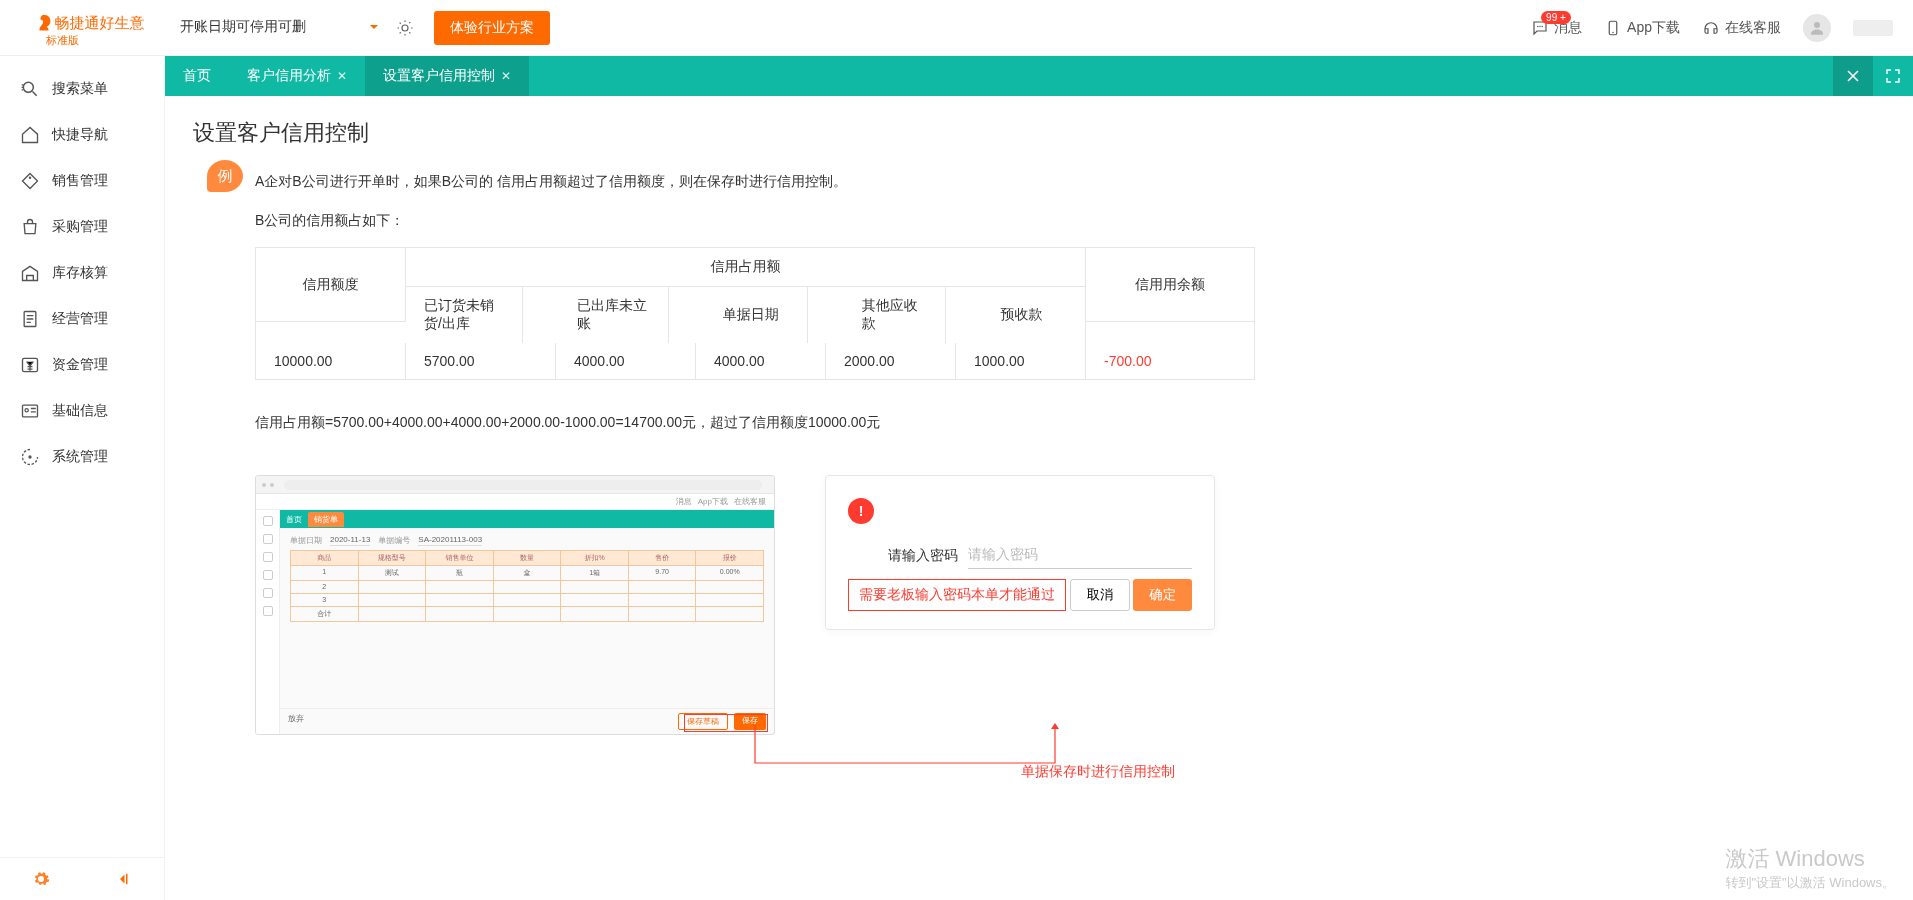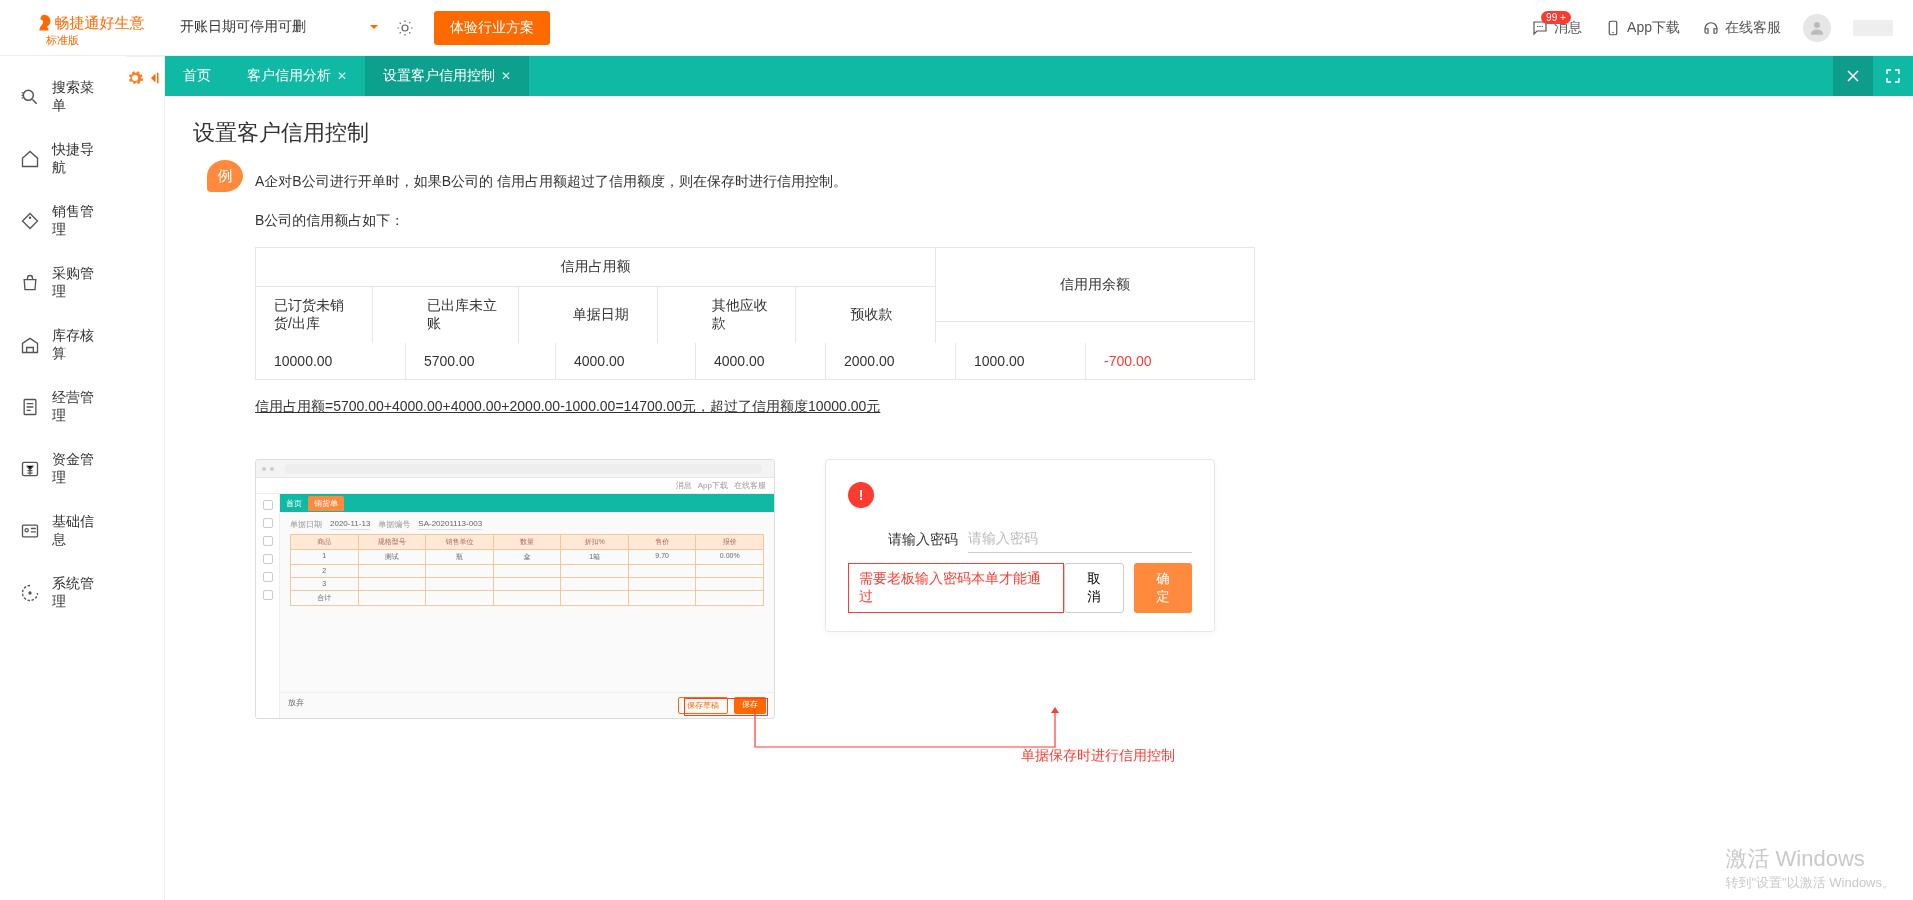--- a/index.html
+++ b/index.html
@@ -24,21 +24,21 @@
 .topbar-spacer { flex: 1; }
 .top-actions { display: flex; align-items: center; gap: 22px; }
 .top-action { display: flex; align-items: center; gap: 5px; color: #555; cursor: pointer; position: relative; }
 .top-icon { width: 18px; height: 18px; }
 .badge { position: absolute; top: -8px; left: 10px; background: #ff3b30; color: #fff; font-size: 10px; padding: 1px 5px; border-radius: 8px; }
 .avatar { width: 28px; height: 28px; border-radius: 50%; background: #e6e6e6; display:flex; align-items:center; justify-content:center; color:#bbb; }
 .user-name-box { width: 40px; height: 16px; background: #eee; border-radius: 2px; }
 
 
 .body-row { display: flex; height: calc(100vh - 56px); }
-.sidebar { width: 165px; background: #fff; border-right: 1px solid #f1f1f1; display: flex; flex-direction: row; }
+.sidebar { width: 165px; background: #fff; border-right: 1px solid #f1f1f1; display: flex; flex-direction: column; }
 .side-items { flex: 1; padding-top: 10px; }
 .side-item { display: flex; align-items: center; gap: 12px; padding: 13px 20px; color: #333; cursor: pointer; }
 .side-icon { width: 20px; height: 20px; color: #555; flex-shrink: 0; }
 .sidebar-footer { display: flex; justify-content: space-around; padding: 12px 0; border-top: 1px solid #f1f1f1; }
 .sidebar-footer .f-icon { color: #ff6a00; cursor: pointer; }
 
 
 .main { flex: 1; display: flex; flex-direction: column; background: #fff; position: relative; }
 .tabrow { background: #10b9a3; display: flex; align-items: stretch; height: 40px; color: #fff; position: relative; }
 .tab { padding: 0 18px; display: flex; align-items: center; gap: 6px; cursor: pointer; font-size: 14px; }
@@ -69,21 +69,21 @@
 .c-w4 { width: 130px; }
 .c-w5 { width: 130px; }
 .c-w6 { width: 130px; }
 .c-w7 { flex: 1; }
 .header-merge { height: 74px; flex-direction: column; align-items: flex-start; justify-content: center; }
 .span-col { display:flex; flex-direction: column; flex:1; }
 .span-col .top-span { border-bottom:1px solid #e6e6e6; padding:10px 0; text-align:center; }
 .span-col .sub-row { display:flex;gap:36px; }
 .neg { color: #ff3b30; }
 
-.calc-line { margin-top: 14px; line-height: 1.8; text-decoration: underline; }
+.calc-line { margin-top: 30px; line-height: 1.8; }
 
 
 .illus-row { display: flex; gap: 50px; margin-top: 40px; align-items: flex-start; position: relative; }
 .illus-screenshot { width: 520px; height: 260px; border: 1px solid #ddd; background: #fafafa; position: relative; border-radius: 3px; overflow: hidden; }
 .mini-top { height: 18px; background: #f4f4f4; border-bottom: 1px solid #e6e6e6; display:flex; align-items:center; padding:0 6px; gap:4px;}
 .mini-dot { width:4px; height:4px; border-radius:50%; background:#ccc; }
 .mini-url { flex:1; height:10px; background:#eee; border-radius:5px; margin:0 6px; }
 .mini-bar2 { height:16px; background:#fff; border-bottom:1px solid #eee; display:flex; align-items:center; justify-content:flex-end; padding:0 8px; gap:6px; font-size:8px; color:#999;}
 .mini-body { display:flex; height: calc(100% - 34px); }
 .mini-side { width:24px; background:#fff; border-right:1px solid #eee; display:flex; flex-direction:column; align-items:center; gap:8px; padding-top:6px;}
@@ -108,21 +108,21 @@
 .mini-btn.f { background:#ff6a00; color:#fff; }
 
 .illus-dialog { width: 390px; border: 1px solid #e6e6e6; border-radius: 4px; padding: 22px 22px 18px; position: relative; background:#fff; box-shadow: 0 2px 8px rgba(0,0,0,0.04); }
 .dlg-row1 { display: flex; gap: 14px; }
 .dlg-icon { width: 26px; height: 26px; background: #ff3b30; border-radius: 50%; color: #fff; display:flex; align-items:center; justify-content:center; font-weight:bold; flex-shrink:0; }
 .dlg-msg { line-height: 1.8; color: #333; }
 .dlg-pw-row { display: flex; align-items: center; gap: 10px; margin: 18px 0 10px 40px; }
 .dlg-pw-input { flex: 1; border: none; border-bottom: 1px solid #ccc; padding: 4px 0; color: #bbb; font-size: 14px; }
 .dlg-note-box { border: 1px solid #ff3b30; color: #ff3b30; padding: 6px 10px; font-size: 14px; position: relative; display:inline-block; }
 .dlg-actions-row { display:flex; align-items:center; justify-content: space-between; margin-top: 4px;}
-.dlg-btns { display: flex; gap: 10px; }
+.dlg-btns { display: flex; gap: 3px; }
 .btn-cancel { border: 1px solid #ccc; background: #fff; padding: 6px 16px; border-radius: 3px; cursor: pointer; }
 .btn-ok { background: #ff8a3d; color: #fff; border: none; padding: 6px 16px; border-radius: 3px; cursor: pointer; }
 
 .connector-caption { text-align: center; color: #ff3b30; margin-top: 28px; font-size: 14px; margin-left: 70px; }
 .connector-svg { position: absolute; pointer-events:none; }
 
 
 .watermark { position: absolute; right: 18px; bottom: 8px; color: #c9c9c9; text-align: left; pointer-events: none; }
 .watermark .wm1 { font-size: 22px; }
 .watermark .wm2 { font-size: 13px; }
@@ -307,20 +307,21 @@
       <div class="content-inner">
 
         <div class="example-header">
           <div class="example-bubble">例</div>
           <div style="flex:1">
             <div class="ex-para">A企对B公司进行开单时，如果B公司的 信用占用额超过了信用额度，则在保存时进行信用控制。</div>
             <div class="ex-para ex-para2">B公司的信用额占如下：</div>
 
             <div class="credit-table">
               <div class="row">
+                <div class="cell c-w1 header-merge">信用额度</div>
                 <div class="span-col" style="width:680px; border-right:1px solid #e6e6e6;">
                   <div class="top-span">信用占用额</div>
                   <div class="sub-row">
                     <div class="cell c-w2" style="border-bottom:none;">已订货未销货/出库</div>
                     <div class="cell c-w3" style="border-bottom:none;">已出库未立账</div>
                     <div class="cell c-w4" style="border-bottom:none;">单据日期</div>
                     <div class="cell c-w5" style="border-bottom:none;">其他应收款</div>
                     <div class="cell c-w6" style="border-bottom:none; border-right:none;">预收款</div>
                   </div>
                 </div>

